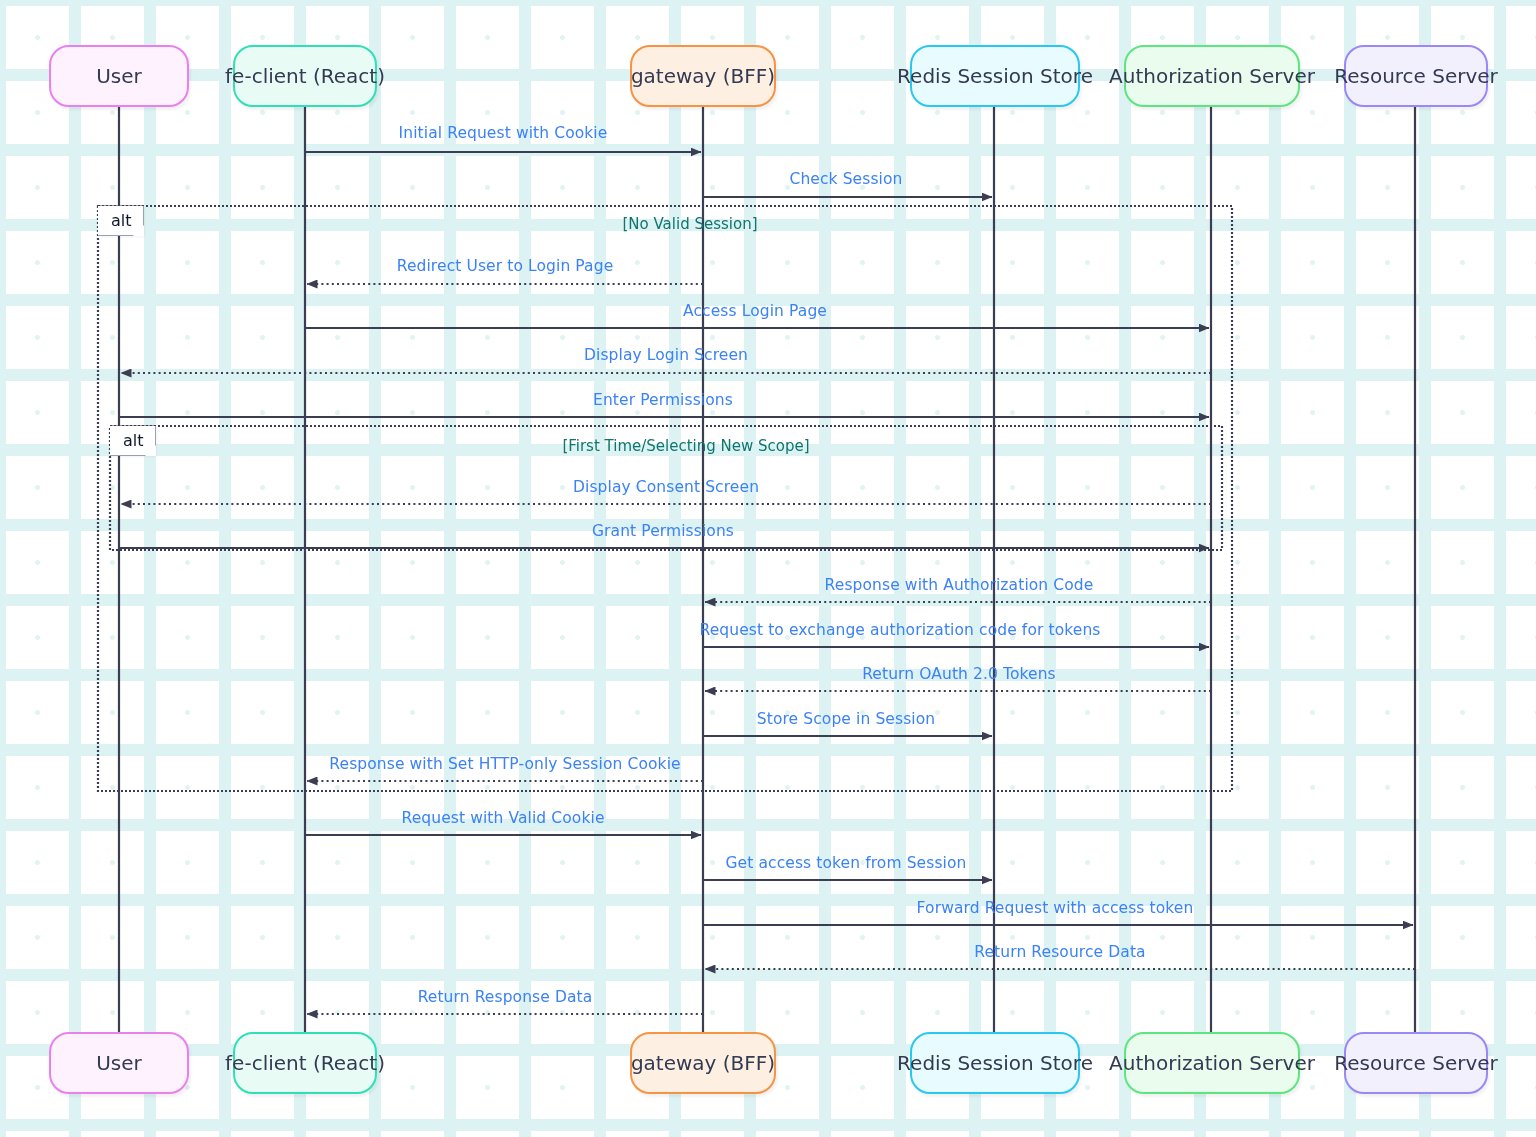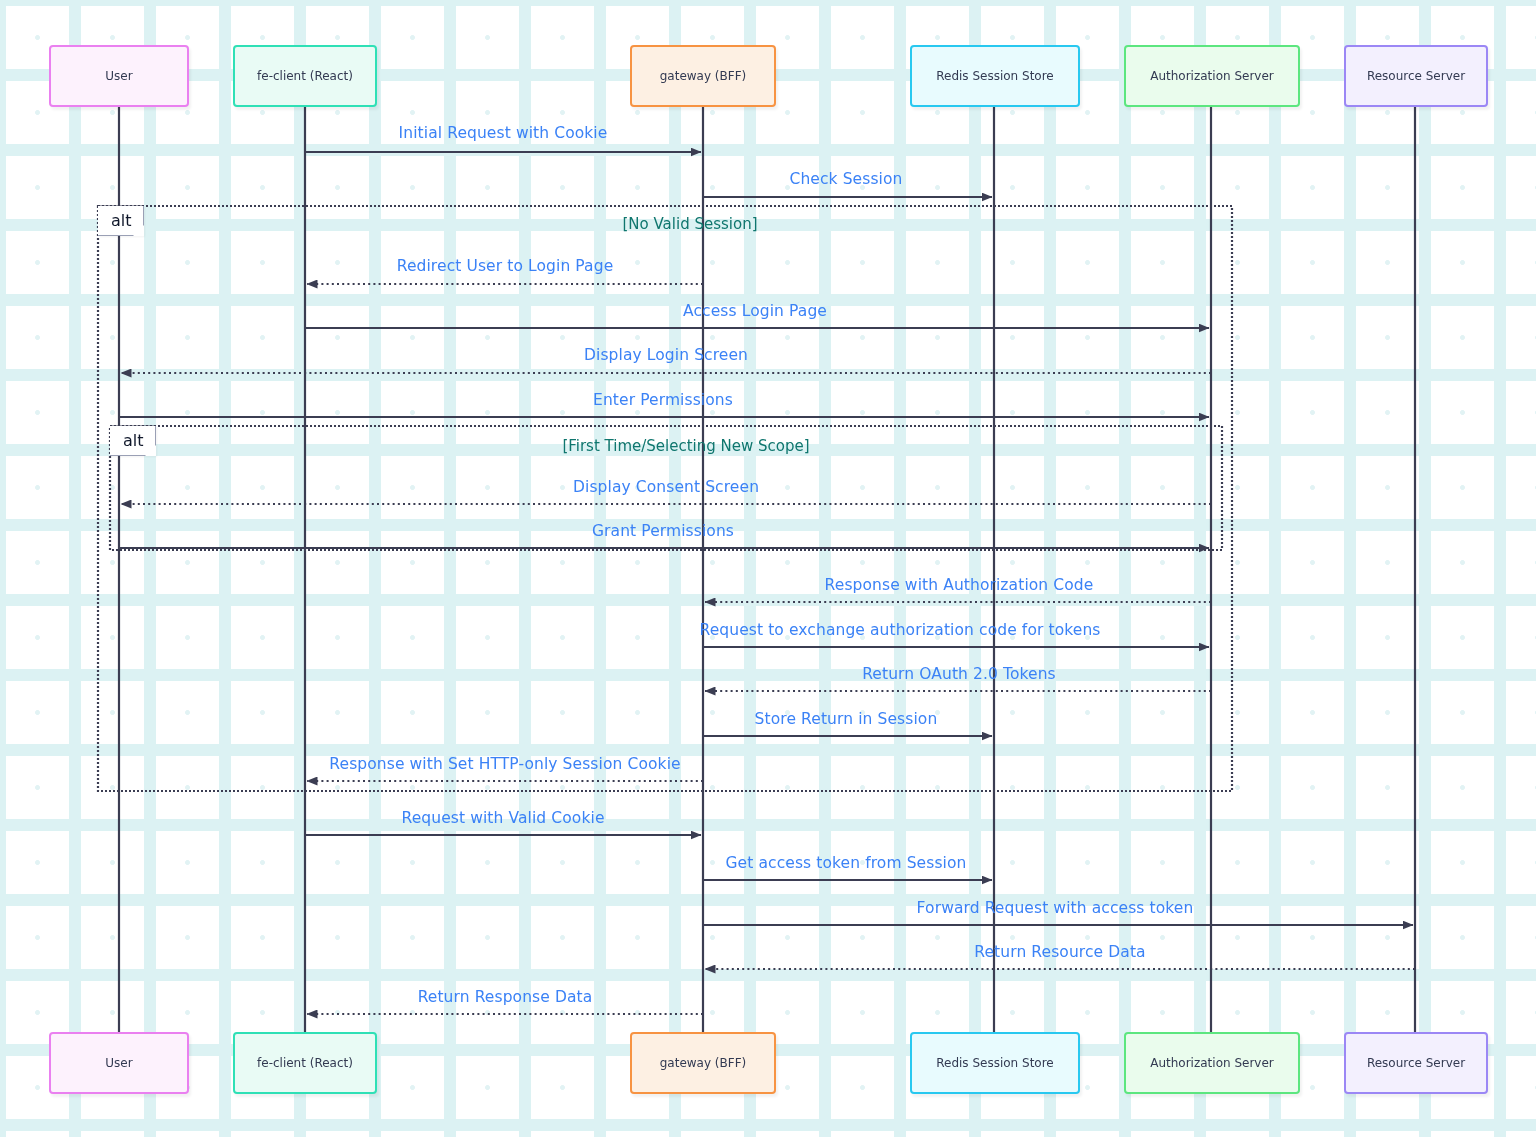--- a/index.html
+++ b/index.html
@@ -22,25 +22,25 @@
     background-position: -6px -1.5px, -1.5px -6px, 0 0;
     opacity:0.85;
     pointer-events:none;
   }
   .diagram { position:absolute; inset:0; }
   svg.layer { position:absolute; left:0; top:0; width:1536px; height:1137px; overflow:visible; }
 
   .actor-box {
     position:absolute;
     box-sizing:border-box;
-    border-radius:4px;
+    border-radius:20px;
     border-width:2px;
     border-style:solid;
     display:flex; align-items:center; justify-content:center;
-    font-size:12px;
+    font-size:20px;
     color:#333a52;
     box-shadow:2px 3px 3px rgba(0,0,0,0.055);
     white-space:nowrap;
   }
   .alt-frame-label {
     position:absolute;
     box-sizing:border-box;
     background:#ffffff;
     border:1px solid #9aa0b5;
     border-top:none; border-left:none;
@@ -182,21 +182,21 @@
       <div class="msg-label" style="left: 846px; top: 170px;">Check Session</div>
       <div class="msg-label" style="left: 505px; top: 257px;">Redirect User to Login Page</div>
       <div class="msg-label" style="left: 755px; top: 302px;">Access Login Page</div>
       <div class="msg-label" style="left: 666px; top: 346px;">Display Login Screen</div>
       <div class="msg-label" style="left: 663px; top: 391px;">Enter Permissions</div>
       <div class="msg-label" style="left: 666px; top: 478px;">Display Consent Screen</div>
       <div class="msg-label" style="left: 663px; top: 522px;">Grant Permissions</div>
       <div class="msg-label" style="left: 959px; top: 576px;">Response with Authorization Code</div>
       <div class="msg-label" style="left: 900px; top: 621px;">Request to exchange authorization code for tokens</div>
       <div class="msg-label" style="left: 959px; top: 665px;">Return OAuth 2.0 Tokens</div>
-      <div class="msg-label" style="left: 846px; top: 710px;">Store Return in Session</div>
+      <div class="msg-label" style="left: 846px; top: 710px;">Store Scope in Session</div>
       <div class="msg-label" style="left: 505px; top: 755px;">Response with Set HTTP-only Session Cookie</div>
       <div class="msg-label" style="left: 503px; top: 809px;">Request with Valid Cookie</div>
       <div class="msg-label" style="left: 846px; top: 854px;">Get access token from Session</div>
       <div class="msg-label" style="left: 1055px; top: 899px;">Forward Request with access token</div>
       <div class="msg-label" style="left: 1060px; top: 943px;">Return Resource Data</div>
       <div class="msg-label" style="left: 505px; top: 988px;">Return Response Data</div>
     </div>
 
 </div>
 

